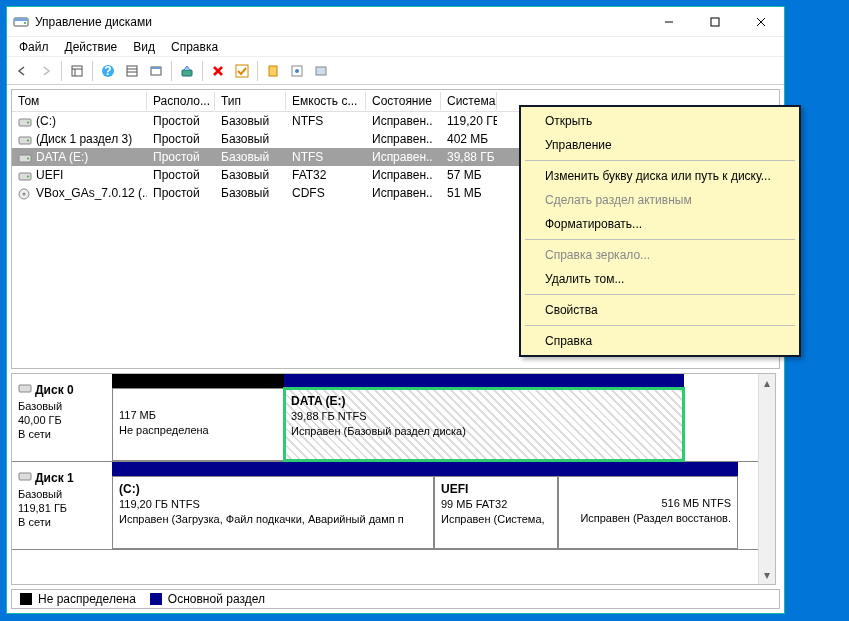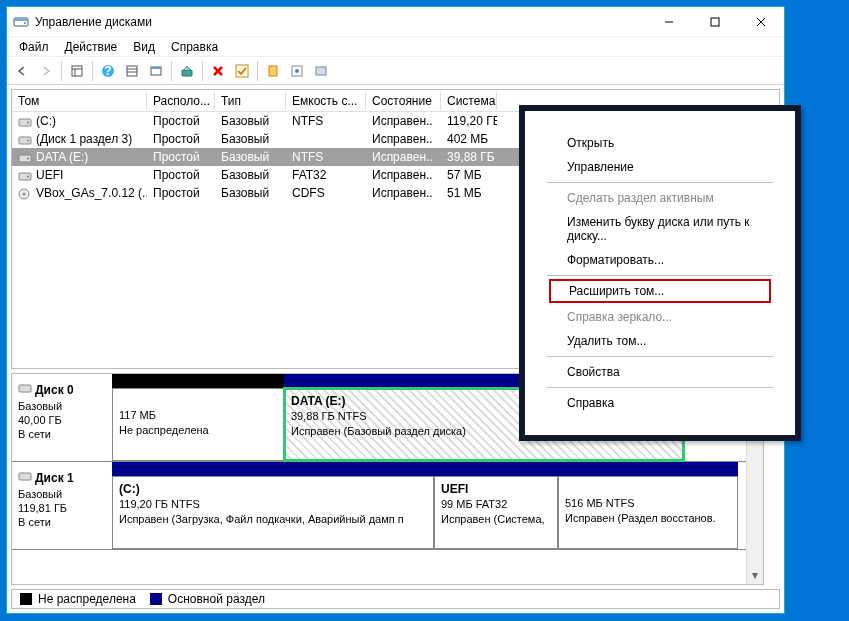--- a/index.html
+++ b/index.html
@@ -18,35 +18,35 @@
 .content{display:flex;flex-direction:column;height:calc(100% - 78px)}
 .listview{flex:0 0 auto;overflow:hidden;border:1px solid #bbb;margin:4px;height:280px}
 .lv-head{display:flex;background:#fff;height:22px;align-items:center;border-bottom:1px solid #e0e0e0}
 .lv-head div{padding:2px 6px;border-right:1px solid #e0e0e0;font-size:12px;white-space:nowrap;overflow:hidden}
 .lv-body{}
 .lv-row{display:flex;height:18px;align-items:center}
 .lv-row div{padding:1px 6px;font-size:12px;white-space:nowrap;overflow:hidden}
 .lv-row.sel{background:#a0a0a0;color:#fff}
 .lv-row .ic{width:16px;display:inline-flex;vertical-align:middle;margin-right:2px}
 .c-vol{width:135px}.c-loc{width:68px}.c-typ{width:71px}.c-fs{width:80px}.c-st{width:75px}.c-cap{width:56px}
-.graphical{flex:0 0 auto;border:1px solid #bbb;margin:0 20px 4px 4px;height:212px;position:relative;overflow:hidden}
+.graphical{flex:0 0 auto;border:1px solid #bbb;margin:0 8px 4px 4px;height:212px;position:relative;overflow:hidden}
 .diskrow{display:flex;height:88px;border-bottom:1px solid #888;position:relative}
 .diskhead{width:100px;padding:8px 6px;font-size:11px;line-height:1.3}
 .diskhead b{font-size:12px}
 .blocks{flex:1;display:flex;gap:0}
 .blockwrap{position:relative;display:flex;flex-direction:column}
 .topbar{height:14px;background:#00008b}
 .topbar.un{background:#000}
 .vol{border:1px solid #888;padding:4px 6px;font-size:11px;line-height:1.35;flex:1;overflow:hidden;white-space:nowrap}
 .vol.hatched{background:repeating-linear-gradient(45deg,#fff,#fff 4px,#ddd 4px,#ddd 6px)}
 .vol.selected{outline:3px solid #2ecc71;outline-offset:-2px}
 .legend{height:26px;border:1px solid #bbb;margin:0 4px 4px 4px;display:flex;align-items:center;padding:0 8px;gap:6px;font-size:12px}
 .legend .sw{width:12px;height:12px;display:inline-block}
 .scroll-right{position:absolute;right:0;top:0;bottom:0;width:17px;background:#f0f0f0;border-left:1px solid #ddd;display:flex;flex-direction:column;justify-content:space-between;align-items:center;padding:2px 0;color:#666}
-.ctxmenu{position:absolute;left:519px;top:105px;width:282px;background:#ffffff;border:6px solid #0f172a;box-shadow:3px 3px 4px rgba(0,0,0,0.25);padding:20px}
+.ctxmenu{position:absolute;left:519px;top:105px;width:282px;background:#fef9c3;border:2px solid #0f172a;box-shadow:3px 3px 4px rgba(0,0,0,0.25);padding:2px}
 .ctxmenu .item{padding:5px 22px;font-size:12px;color:#000}
 .ctxmenu .item.dis{color:#888}
 .ctxmenu .item.hl{border:2px solid #c00;margin:2px 4px;padding:3px 18px}
 .ctxmenu hr{border:none;border-top:1px solid #c0c0c0;margin:3px 2px}
 svg{display:block}
 </style>
 </head>
 <body>
 
 <div class="window">
@@ -266,21 +266,21 @@
                 </svg></span> <b>Диск 1</b><br>Базовый<br>119,81 ГБ<br>В сети</div>
             <div class="blocks">
               <div class="blockwrap" style="width: 322px;">
                 <div class="topbar"></div>
                 <div class="vol"><b>(C:)</b><br>119,20 ГБ NTFS<br>Исправен (Загрузка, Файл подкачки, Аварийный дамп п</div>
               </div>
               <div class="blockwrap" style="width: 124px;">
                 <div class="topbar"></div>
                 <div class="vol"><b>UEFI</b><br>99 МБ FAT32<br>Исправен (Система,</div>
               </div>
-              <div class="blockwrap" style="width: 180px;">
+              <div class="blockwrap" style="width: 180px; text-align: right;">
                 <div class="topbar"></div>
                 <div class="vol"><br>516 МБ NTFS<br>Исправен (Раздел восстанов.</div>
               </div>
             </div>
           </div>
         </div>
       <div class="scroll-right">
         <span>▴</span>
         <span>▾</span>
       </div>
@@ -292,24 +292,23 @@
       <span class="sw" style="background:#00008b;margin-left:8px"></span>
       <span>Основной раздел</span>
     </div>
   </div>
 </div>
 
 <div class="ctxmenu" id="ctx">
     <div class="item">Открыть</div>
     <div class="item">Управление</div>
     <hr>
+    <div class="item">Изменить букву диска или путь к диску...</div>
     <div class="item dis">Сделать раздел активным</div>
-    <div class="item">Изменить букву диска или путь к диску...</div>
     <div class="item">Форматировать...</div>
     <hr>
-    <div class="item hl">Расширить том...</div>
     <div class="item dis">Справка зеркало...</div>
     <div class="item">Удалить том...</div>
     <hr>
     <div class="item">Свойства</div>
     <hr>
     <div class="item">Справка</div>
   </div>
 
 </body></html>

